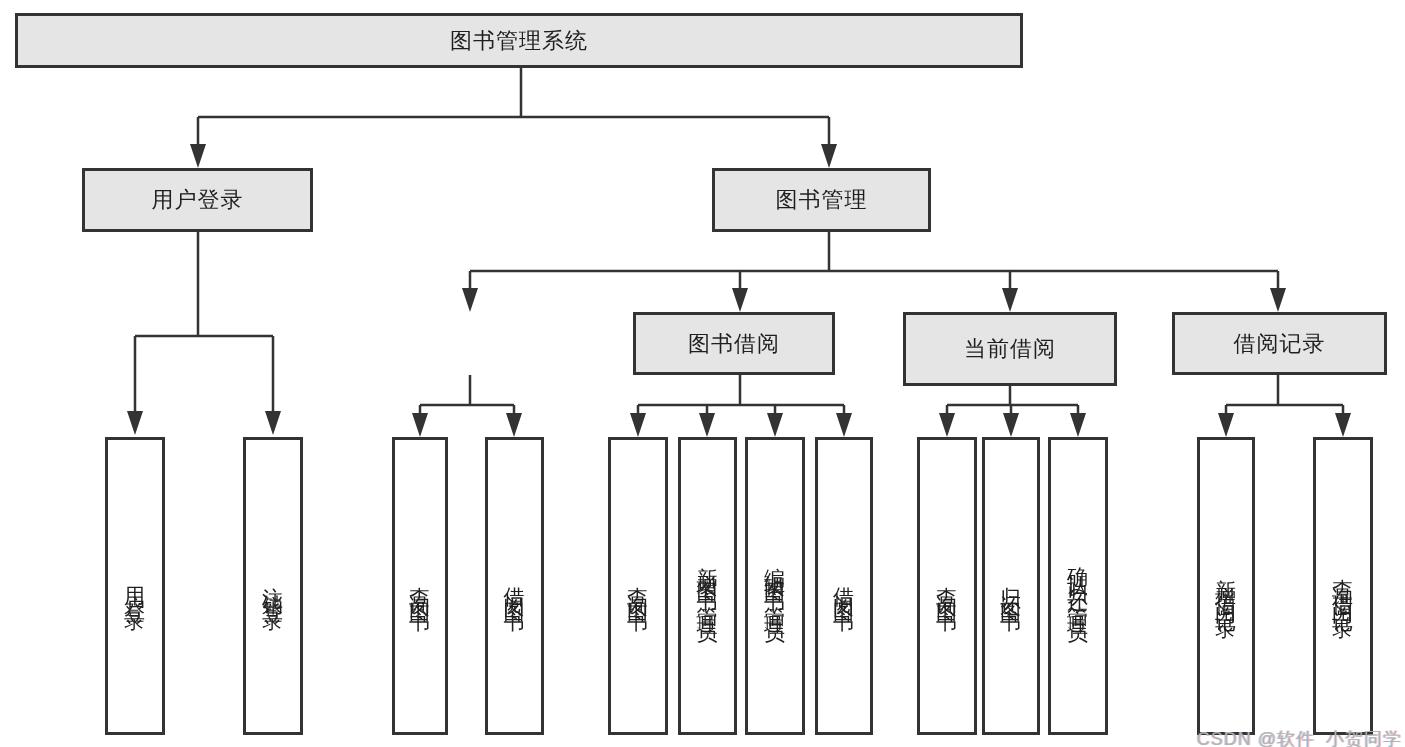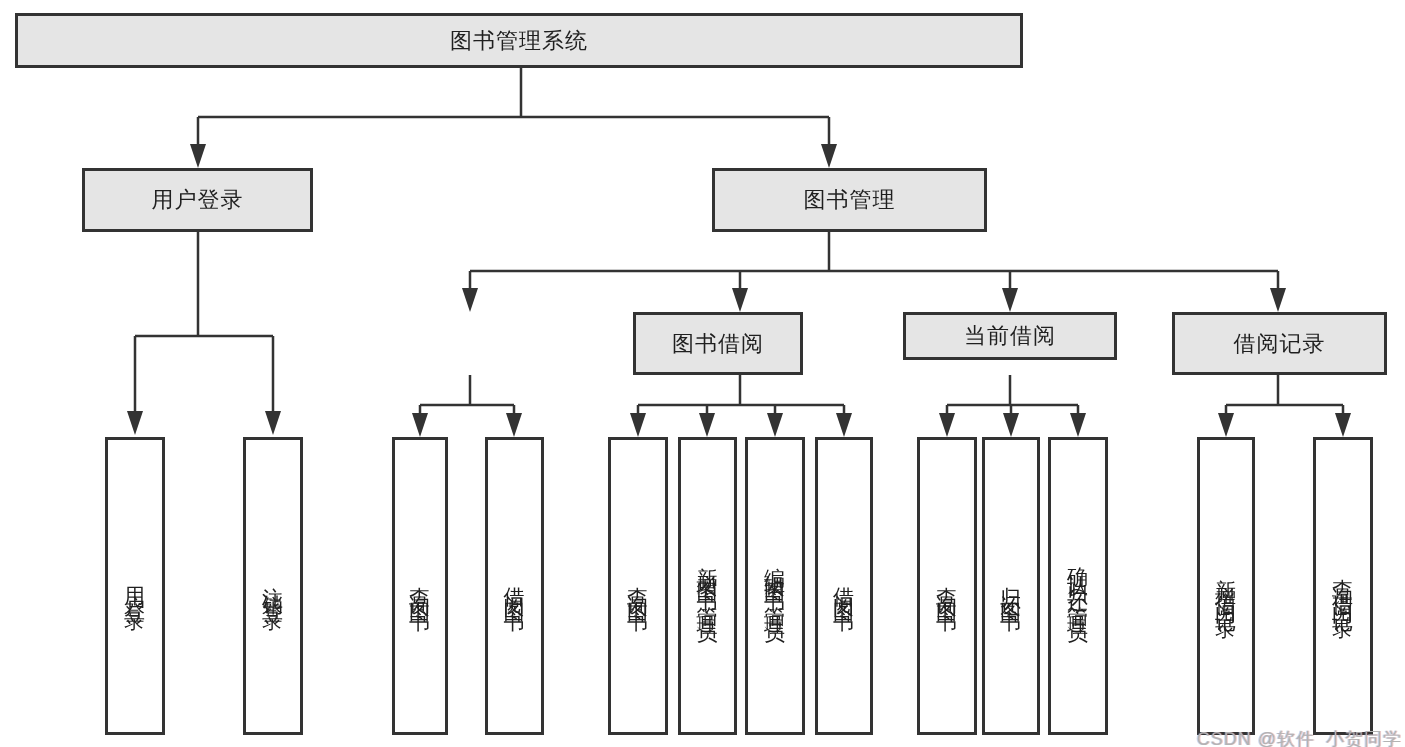--- a/index.html
+++ b/index.html
@@ -97,24 +97,24 @@
       <path d="M1003 413 L1019 413 L1011 437 Z"></path>
       <path d="M1070 413 L1086 413 L1078 437 Z"></path>
       <path d="M1218 413 L1234 413 L1226 437 Z"></path>
       <path d="M1335 413 L1351 413 L1343 437 Z"></path>
     </g>
   </svg>
 
   <div class="node" style="left:15px;top:13px;width:1008px;height:55px;">图书管理系统</div>
 
   <div class="node" style="left:82px;top:168px;width:231px;height:64px;">用户登录</div>
-  <div class="node" style="left:712px;top:168px;width:275px;height:64px;">图书管理</div>
+  <div class="node" style="left:712px;top:168px;width:219px;height:64px;">图书管理</div>
 
-  <div class="node" style="left:633px;top:312px;width:170px;height:63px;">图书借阅</div>
-  <div class="node" style="left:903px;top:312px;width:214px;height:48px;">当前借阅</div>
+  <div class="node" style="left:633px;top:312px;width:202px;height:63px;">图书借阅</div>
+  <div class="node" style="left:903px;top:312px;width:214px;height:74px;">当前借阅</div>
   <div class="node" style="left:1172px;top:312px;width:215px;height:63px;">借阅记录</div>
 
   <div class="leaf" style="left:105px;top:437px;width:60px;height:298px;">
     <span>用户登录</span>
   </div>
   <div class="leaf" style="left:243px;top:437px;width:60px;height:298px;">
     <span>注销登录</span>
   </div>
 
   <div class="leaf" style="left:392px;top:437px;width:56px;height:298px;">

